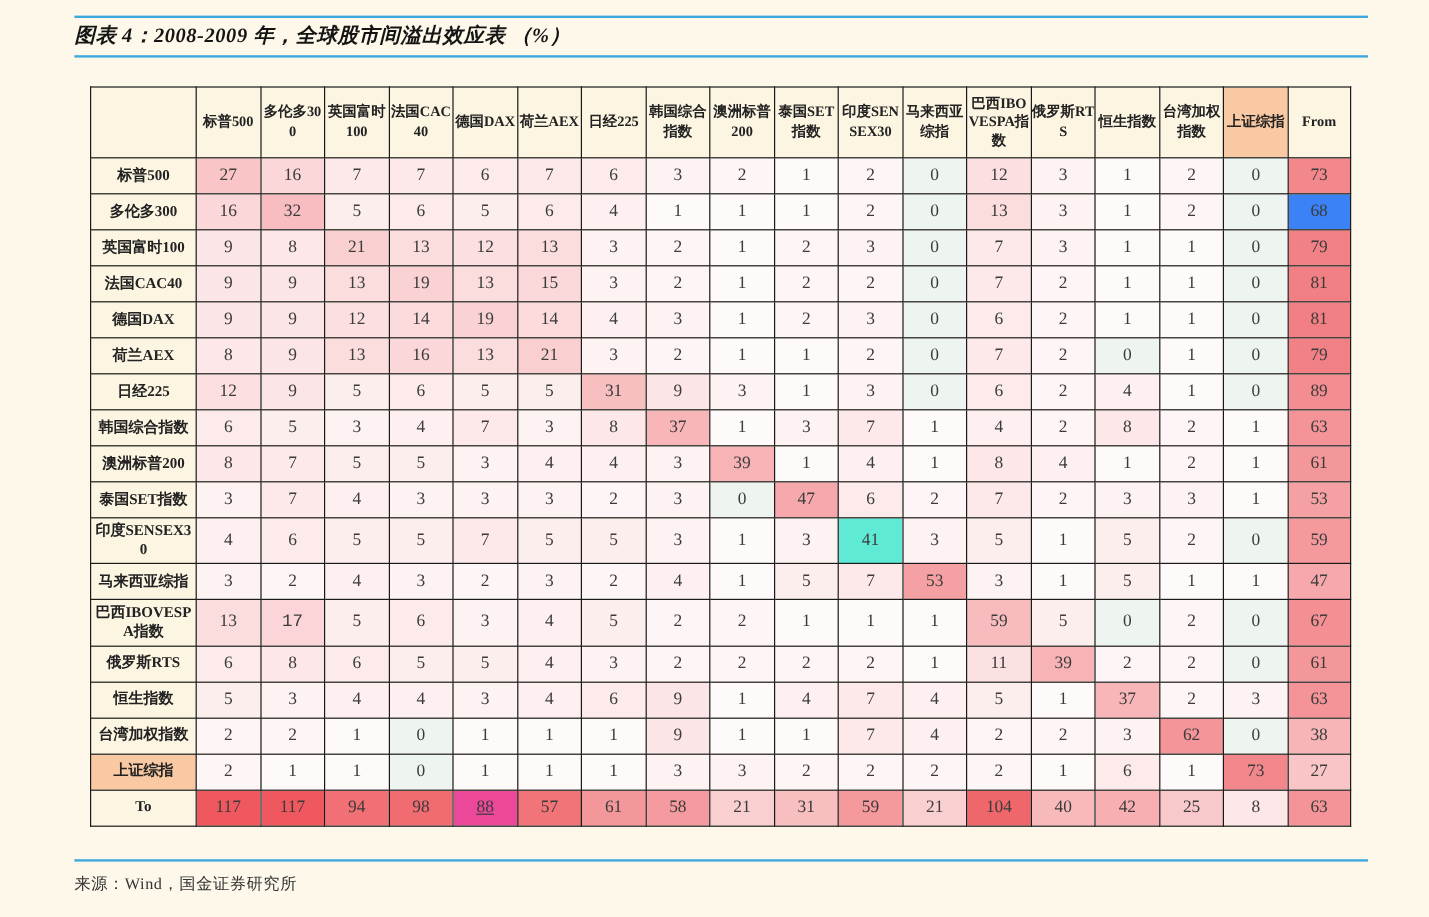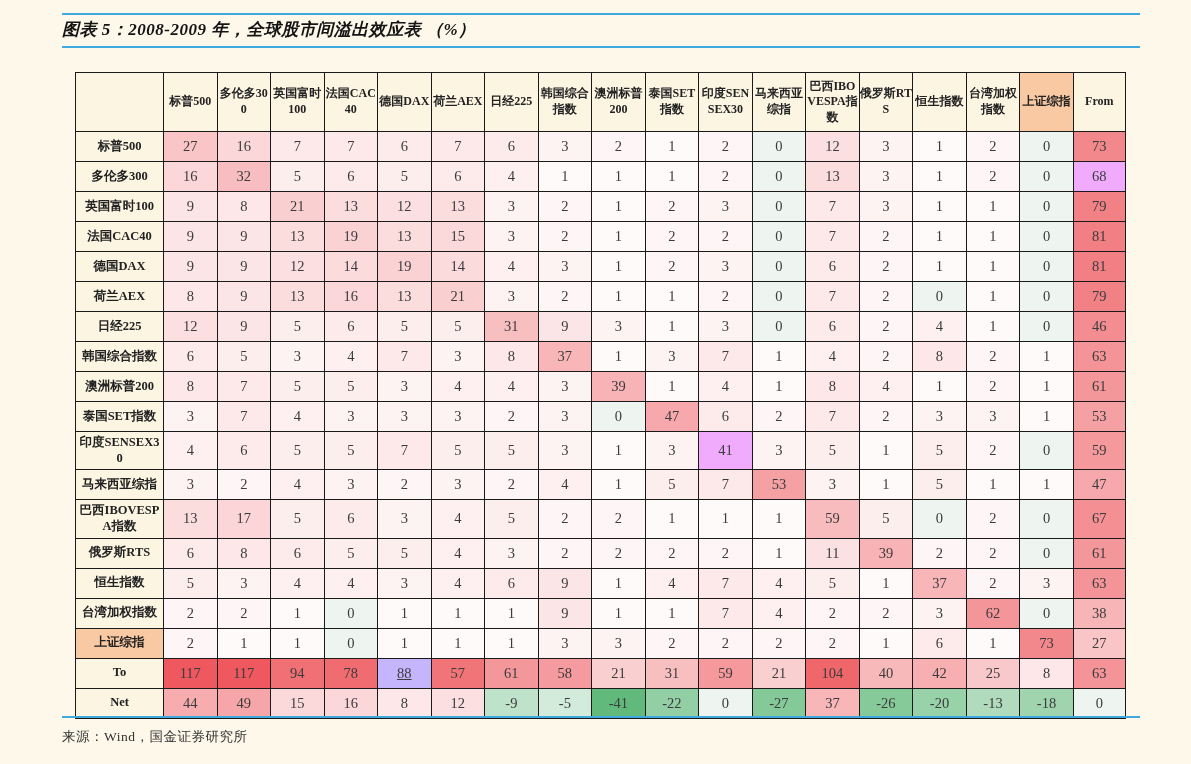--- a/index.html
+++ b/index.html
@@ -37,21 +37,21 @@
   thead th.hl, tbody th.hl{background:#F8C9A2;}
   .source-note{
     position:absolute;left:62px;top:728px;
     font-size:13.5px;color:#333;letter-spacing:0.5px;
   }
 </style>
 </head>
 <body>
 
 <div class="rule rule-top"></div>
-<div class="figure-title">图表 5：2008-2009 年，全球股市间溢出效应表 （%）</div>
+<div class="figure-title">图表 4：2008-2009 年，全球股市间溢出效应表 （%）</div>
 <div class="rule rule-under-title"></div>
 
 <div class="table-wrap">
   <table>
     <colgroup id="cols">
         <col style="width: 88px;">
         <col style="width: 53.5294px;">
         <col style="width: 53.5294px;">
         <col style="width: 53.5294px;">
         <col style="width: 53.5294px;">
@@ -127,21 +127,21 @@
           <td style="background: rgb(254, 250, 250);">1</td>
           <td style="background: rgb(254, 250, 250);">1</td>
           <td style="background: rgb(254, 250, 250);">1</td>
           <td style="background: rgb(254, 246, 246);">2</td>
           <td style="background: rgb(238, 245, 240);">0</td>
           <td style="background: rgb(252, 221, 222);">13</td>
           <td style="background: rgb(254, 243, 243);">3</td>
           <td style="background: rgb(254, 250, 250);">1</td>
           <td style="background: rgb(254, 246, 246);">2</td>
           <td style="background: rgb(238, 245, 240);">0</td>
-          <td style="background: #f0abfc; text-align: center;">68</td>
+          <td style="background: #3b82f6; text-align: center;">68</td>
         </tr>
         <tr>
           <th class="rowlabel">英国富时100</th>
           <td style="background: rgb(252, 229, 230);">9</td>
           <td style="background: rgb(253, 231, 232);">8</td>
           <td style="background: rgb(250, 207, 208);">21</td>
           <td style="background: rgb(252, 221, 222);">13</td>
           <td style="background: rgb(252, 223, 224);">12</td>
           <td style="background: rgb(252, 221, 222);">13</td>
           <td style="background: rgb(254, 243, 243);">3</td>
@@ -232,21 +232,21 @@
           <td style="background: rgb(252, 229, 230);">9</td>
           <td style="background: rgb(254, 243, 243);">3</td>
           <td style="background: rgb(254, 250, 250);">1</td>
           <td style="background: rgb(254, 243, 243);">3</td>
           <td style="background: rgb(238, 245, 240);">0</td>
           <td style="background: rgb(253, 235, 236);">6</td>
           <td style="background: rgb(254, 246, 246);">2</td>
           <td style="background: rgb(254, 240, 241);">4</td>
           <td style="background: rgb(254, 250, 250);">1</td>
           <td style="background: rgb(238, 245, 240);">0</td>
-          <td style="background: rgb(243, 141, 145);">46</td>
+          <td style="background: rgb(243, 141, 145);">89</td>
         </tr>
         <tr>
           <th class="rowlabel">韩国综合指数</th>
           <td style="background: rgb(253, 235, 236);">6</td>
           <td style="background: rgb(253, 238, 238);">5</td>
           <td style="background: rgb(254, 243, 243);">3</td>
           <td style="background: rgb(254, 240, 241);">4</td>
           <td style="background: rgb(253, 233, 234);">7</td>
           <td style="background: rgb(254, 243, 243);">3</td>
           <td style="background: rgb(253, 231, 232);">8</td>
@@ -309,21 +309,21 @@
           <td style="background: rgb(254, 240, 241);">4</td>
           <td style="background: rgb(253, 235, 236);">6</td>
           <td style="background: rgb(253, 238, 238);">5</td>
           <td style="background: rgb(253, 238, 238);">5</td>
           <td style="background: rgb(253, 233, 234);">7</td>
           <td style="background: rgb(253, 238, 238);">5</td>
           <td style="background: rgb(253, 238, 238);">5</td>
           <td style="background: rgb(254, 243, 243);">3</td>
           <td style="background: rgb(254, 250, 250);">1</td>
           <td style="background: rgb(254, 243, 243);">3</td>
-          <td style="background: #f0abfc;">41</td>
+          <td style="background: #5eead4;">41</td>
           <td style="background: rgb(254, 243, 243);">3</td>
           <td style="background: rgb(253, 238, 238);">5</td>
           <td style="background: rgb(254, 250, 250);">1</td>
           <td style="background: rgb(253, 238, 238);">5</td>
           <td style="background: rgb(254, 246, 246);">2</td>
           <td style="background: rgb(238, 245, 240);">0</td>
           <td style="background: rgb(245, 153, 157);">59</td>
         </tr>
         <tr>
           <th class="rowlabel">马来西亚综指</th>
@@ -342,21 +342,21 @@
           <td style="background: rgb(254, 243, 243);">3</td>
           <td style="background: rgb(254, 250, 250);">1</td>
           <td style="background: rgb(253, 238, 238);">5</td>
           <td style="background: rgb(254, 250, 250);">1</td>
           <td style="background: rgb(254, 250, 250);">1</td>
           <td style="background: rgb(246, 168, 172);">47</td>
         </tr>
         <tr>
           <th class="rowlabel">巴西IBOVESPA指数</th>
           <td style="background: rgb(252, 221, 222);">13</td>
-          <td style="background: rgb(251, 213, 215);">17</td>
+          <td style="background: rgb(251, 213, 215); font-family: Liberation Mono, monospace;">17</td>
           <td style="background: rgb(253, 238, 238);">5</td>
           <td style="background: rgb(253, 235, 236);">6</td>
           <td style="background: rgb(254, 243, 243);">3</td>
           <td style="background: rgb(254, 240, 241);">4</td>
           <td style="background: rgb(253, 238, 238);">5</td>
           <td style="background: rgb(254, 246, 246);">2</td>
           <td style="background: rgb(254, 246, 246);">2</td>
           <td style="background: rgb(254, 250, 250);">1</td>
           <td style="background: rgb(254, 250, 250);">1</td>
           <td style="background: rgb(254, 250, 250);">1</td>
@@ -449,55 +449,34 @@
           <td style="background: rgb(253, 235, 236);">6</td>
           <td style="background: rgb(254, 250, 250);">1</td>
           <td style="background: rgb(243, 136, 140);">73</td>
           <td style="background: rgb(249, 197, 199);">27</td>
         </tr>
         <tr>
           <th class="rowlabel">To</th>
           <td style="background: rgb(238, 88, 94);">117</td>
           <td style="background: rgb(238, 88, 94);">117</td>
           <td style="background: rgb(240, 112, 117);">94</td>
-          <td style="background: rgb(240, 108, 113);">78</td>
-          <td style="background: #c4b5fd; text-decoration: underline;">88</td>
+          <td style="background: rgb(240, 108, 113);">98</td>
+          <td style="background: #ec4899; text-decoration: underline;">88</td>
           <td style="background: rgb(241, 116, 121);">57</td>
           <td style="background: rgb(244, 151, 154);">61</td>
           <td style="background: rgb(245, 154, 158);">58</td>
           <td style="background: rgb(250, 207, 208);">21</td>
           <td style="background: rgb(248, 191, 193);">31</td>
           <td style="background: rgb(245, 153, 157);">59</td>
           <td style="background: rgb(250, 207, 208);">21</td>
           <td style="background: rgb(239, 102, 107);">104</td>
           <td style="background: rgb(248, 185, 187);">40</td>
           <td style="background: rgb(247, 175, 178);">42</td>
           <td style="background: rgb(249, 200, 202);">25</td>
           <td style="background: rgb(253, 231, 232);">8</td>
           <td style="background: rgb(244, 148, 152);">63</td>
         </tr>
-        <tr>
-          <th class="rowlabel">Net</th>
-          <td style="background: rgb(247, 172, 175);">44</td>
-          <td style="background: rgb(246, 166, 169);">49</td>
-          <td style="background: rgb(251, 217, 218);">15</td>
-          <td style="background: rgb(251, 215, 217);">16</td>
-          <td style="background: rgb(253, 231, 232);">8</td>
-          <td style="background: rgb(252, 223, 224);">12</td>
-          <td style="background: rgb(191, 227, 202);">-9</td>
-          <td style="background: rgb(210, 235, 218);">-5</td>
-          <td style="background: rgb(97, 185, 123);">-41</td>
-          <td style="background: rgb(146, 207, 164);">-22</td>
-          <td style="background: rgb(238, 245, 240);">0</td>
-          <td style="background: rgb(132, 201, 152);">-27</td>
-          <td style="background: rgb(248, 182, 185);">37</td>
-          <td style="background: rgb(135, 202, 154);">-26</td>
-          <td style="background: rgb(152, 210, 169);">-20</td>
-          <td style="background: rgb(176, 220, 189);">-13</td>
-          <td style="background: rgb(159, 212, 174);">-18</td>
-          <td style="background: rgb(238, 245, 240);">0</td>
-        </tr>
       </tbody>
   </table>
 </div>
 
 <div class="rule rule-bottom"></div>
 <div class="source-note">来源：Wind，国金证券研究所</div>
 
 </body></html>

